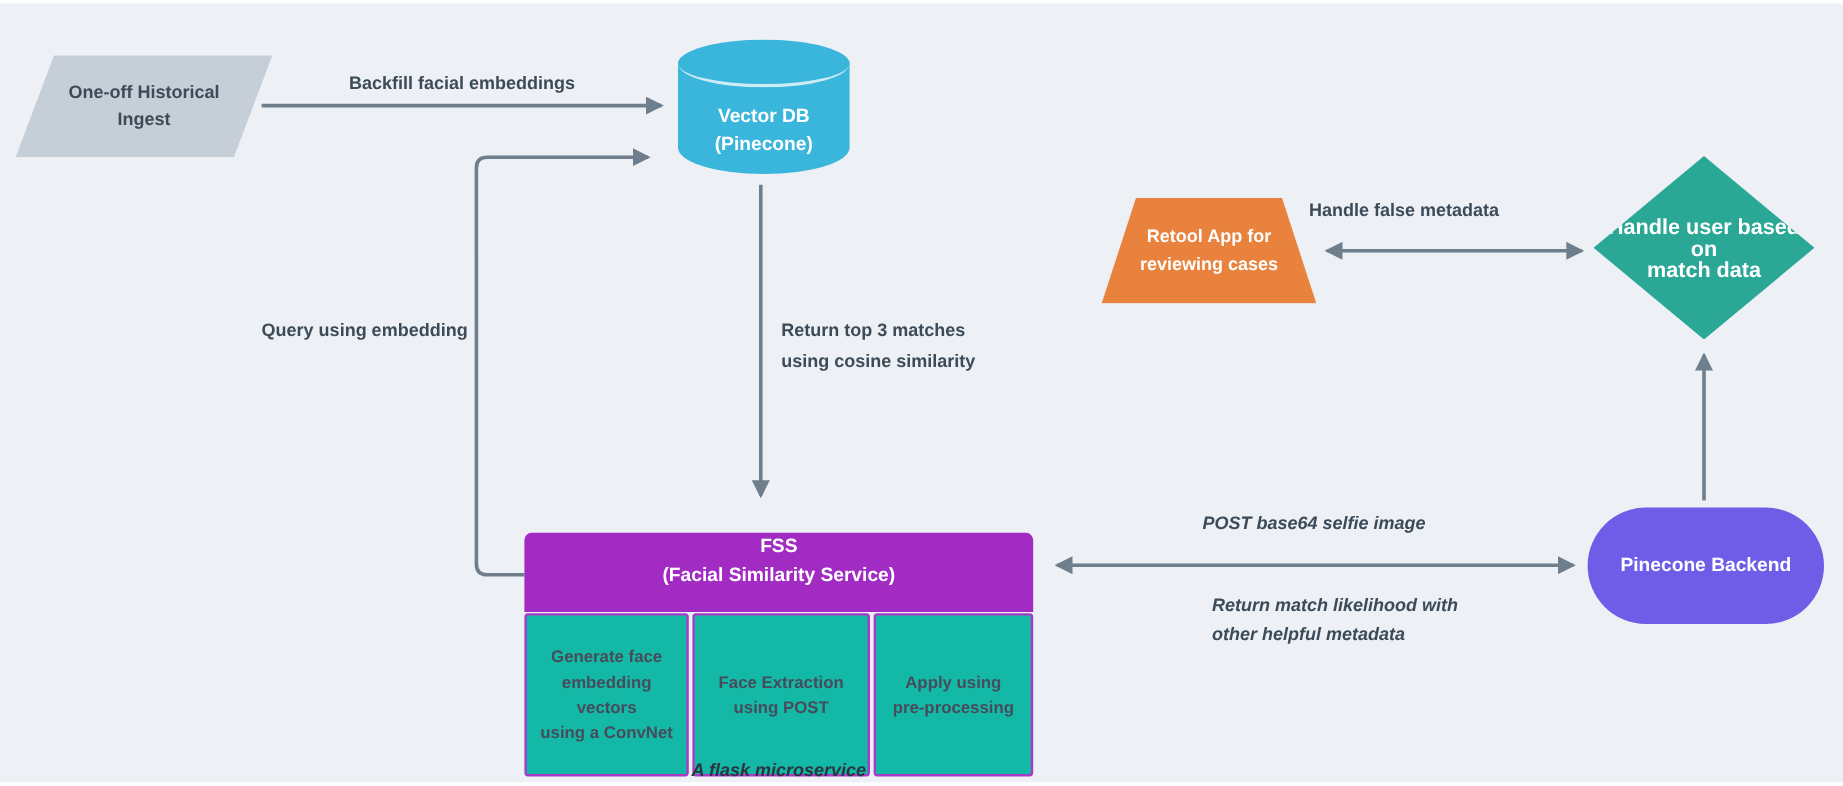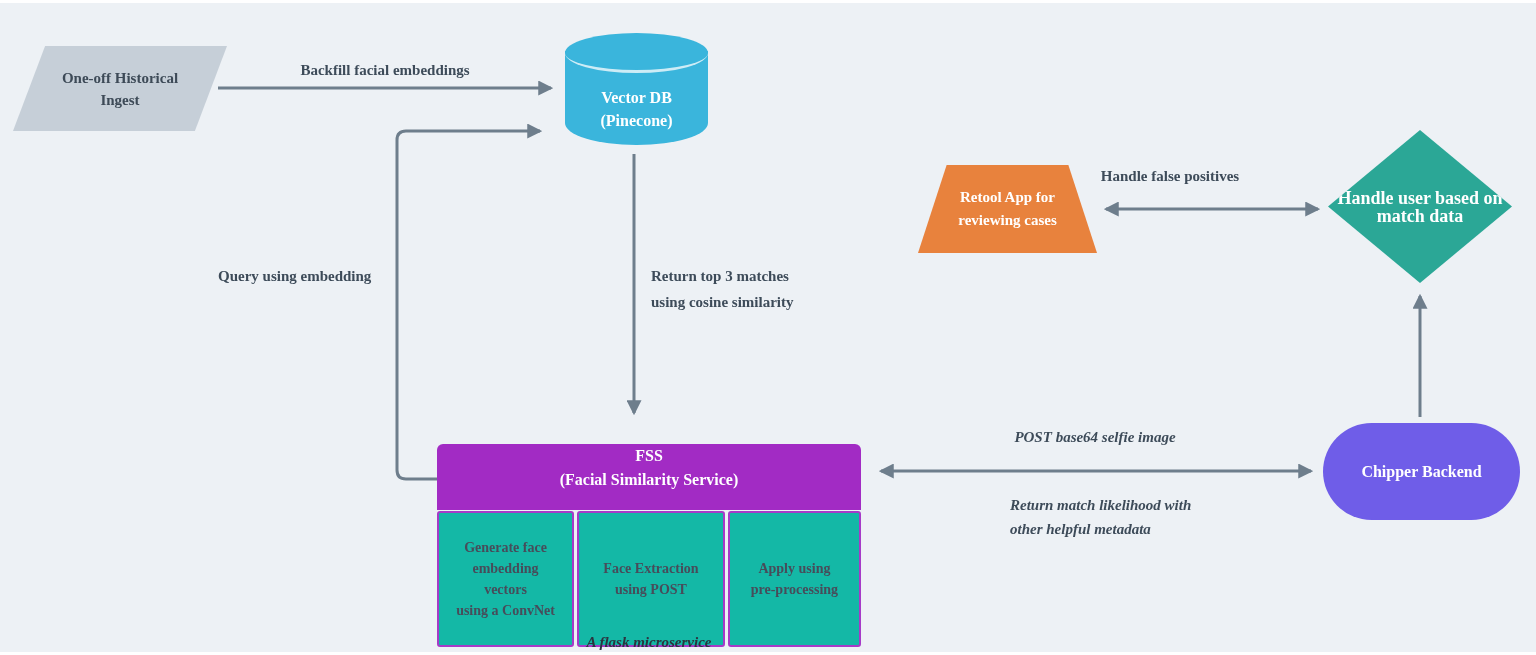--- a/index.html
+++ b/index.html
@@ -5,21 +5,21 @@
   html, body { margin: 0; padding: 0; background: #ffffff; }
   .canvas {
     position: relative;
     width: 1536px;
     height: 655px;
     background: #edf1f5;
     border-top: 3px solid #ffffff;
     border-bottom: 3px solid #ffffff;
     box-sizing: border-box;
     overflow: hidden;
-    font-family: Liberation Serif, serif;
+    font-family: Liberation Sans, sans-serif;
   }
   .edges { position: absolute; left: 0; top: 0; pointer-events: none; }
 
   .node { position: absolute; display: flex; flex-direction: column; align-items: center; justify-content: center; text-align: center; }
   .node span { display: block; }
 
   
   .ingest {
     left: 13px; top: 43px; width: 214px; height: 85px;
     background: #c6cfd8;
@@ -158,33 +158,33 @@
     <span>Retool App for</span>
     <span>reviewing cases</span>
   </div>
 
   <div class="node decision">
     <span>Handle user based on</span>
     <span>match data</span>
   </div>
 
   <div class="node chipper">
-    <span>Chipper Backend</span>
+    <span>Pinecone Backend</span>
   </div>
 
   <div class="elabel" style="left:218px; top:260px;">Query using embedding</div>
 
   <div class="elabel center" style="left:260px; top:54px; width:250px;">Backfill facial embeddings</div>
 
   <div class="elabel" style="left:651px; top:260px;">
     <span>Return top 3 matches</span>
     <span style="display:block">using cosine similarity</span>
   </div>
 
-  <div class="elabel center" style="left:1088px; top:163px; width:164px; line-height:20px;">Handle false positives</div>
+  <div class="elabel center" style="left:1088px; top:163px; width:164px; line-height:20px;">Handle false metadata</div>
 
   <div class="elabel italic center" style="left:960px; top:421px; width:270px;">POST base64 selfie image</div>
 
   <div class="elabel italic" style="left:1010px; top:490px; line-height:24px;">
     <span>Return match likelihood with</span>
     <span style="display:block">other helpful metadata</span>
   </div>
 
 </div>
 

